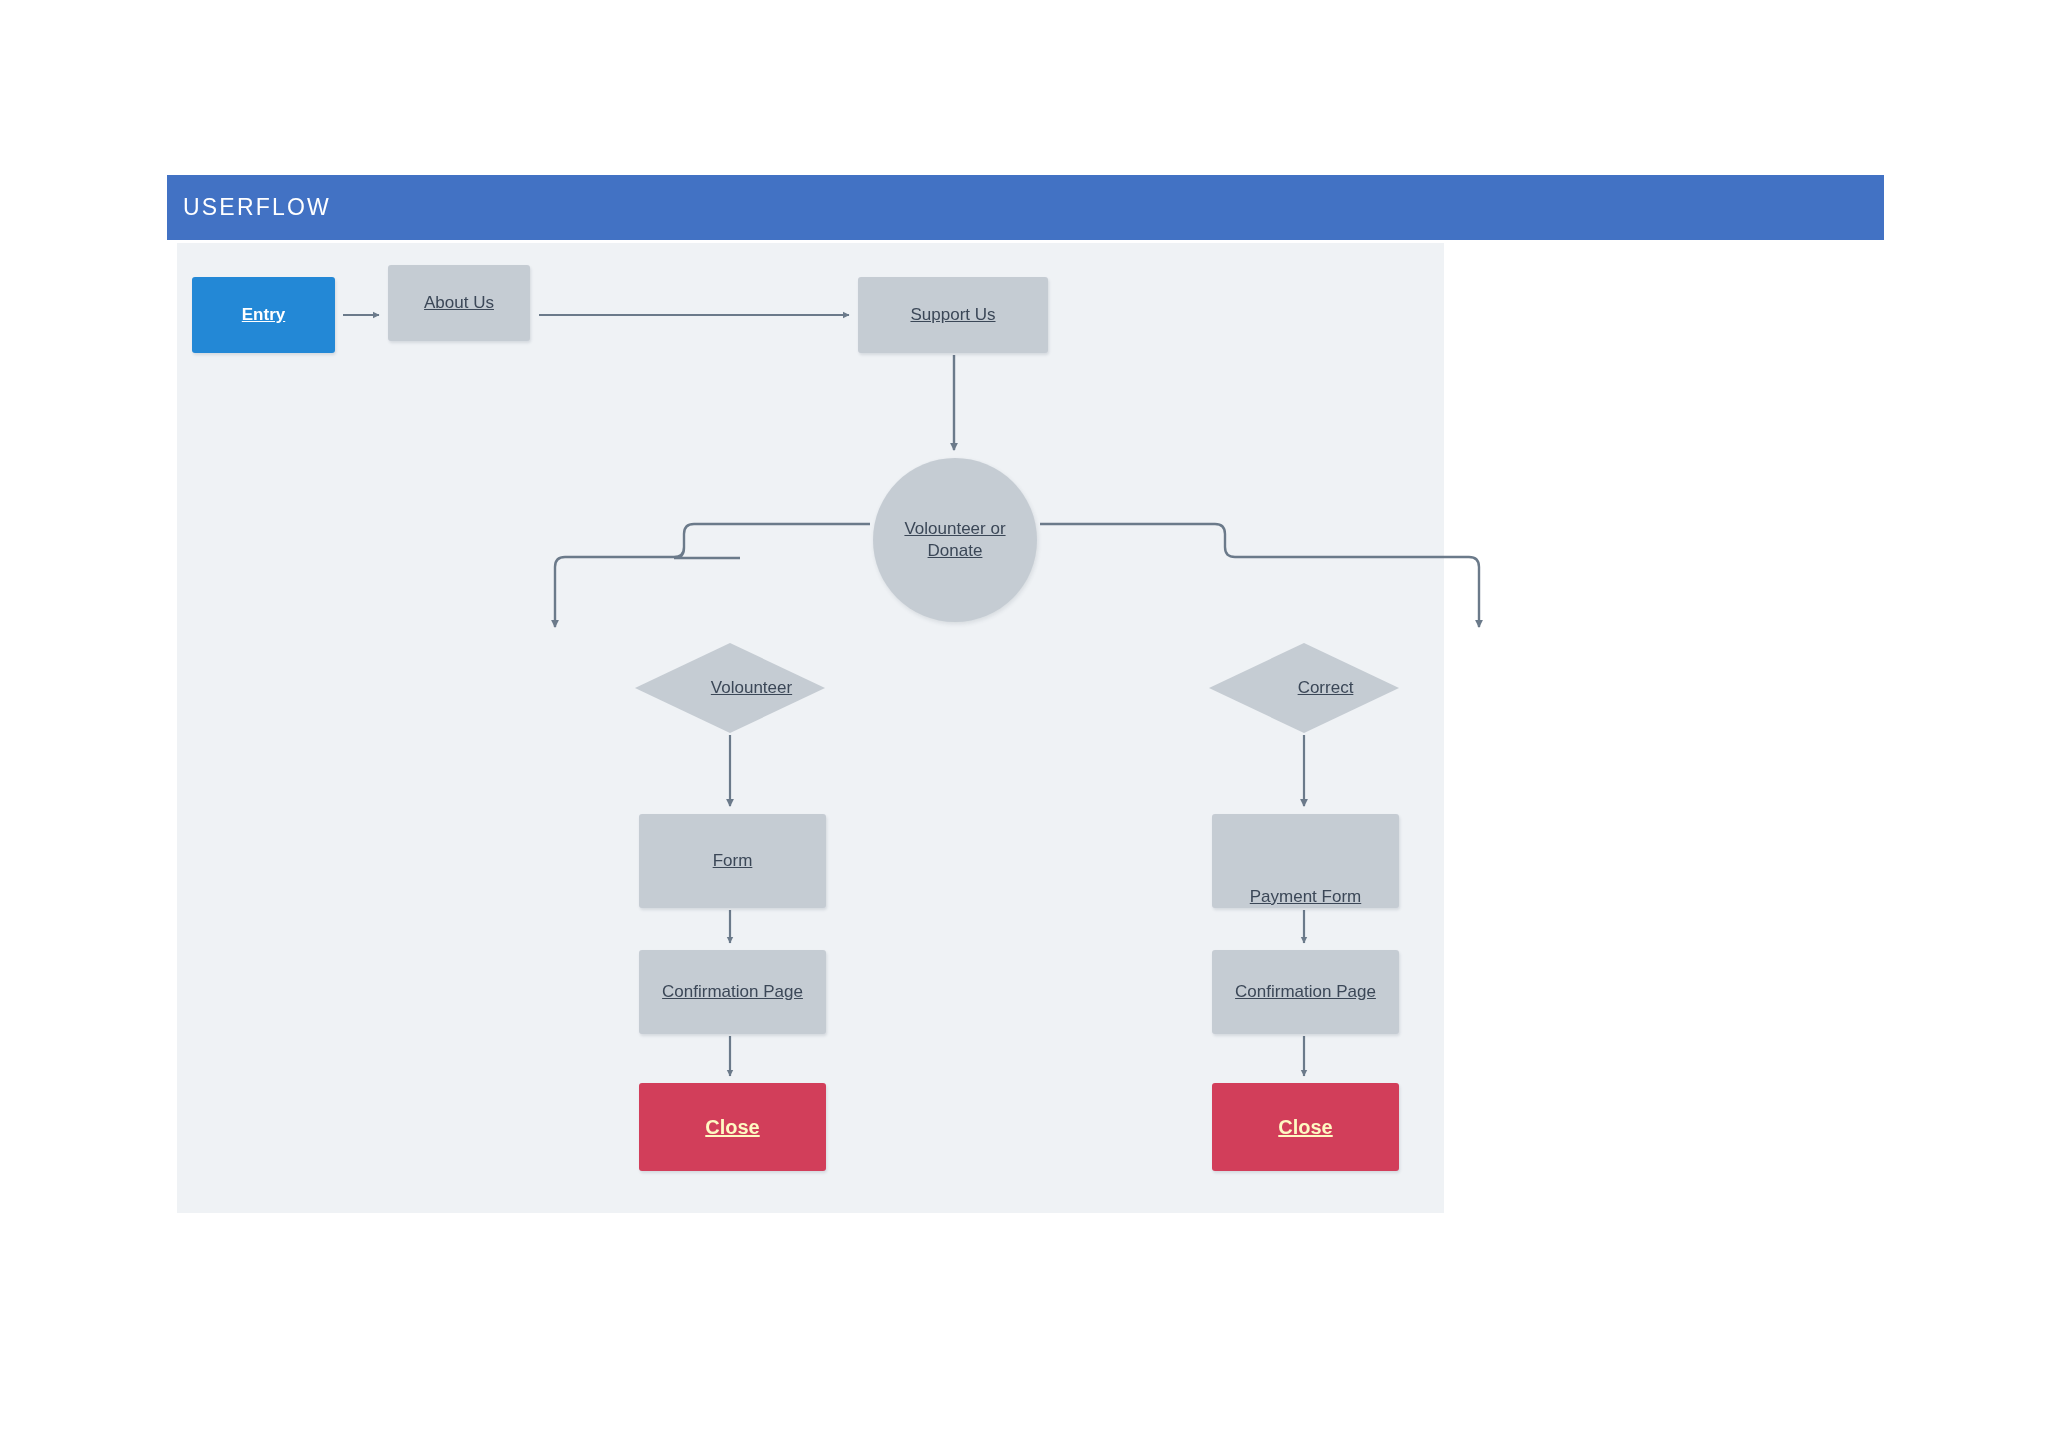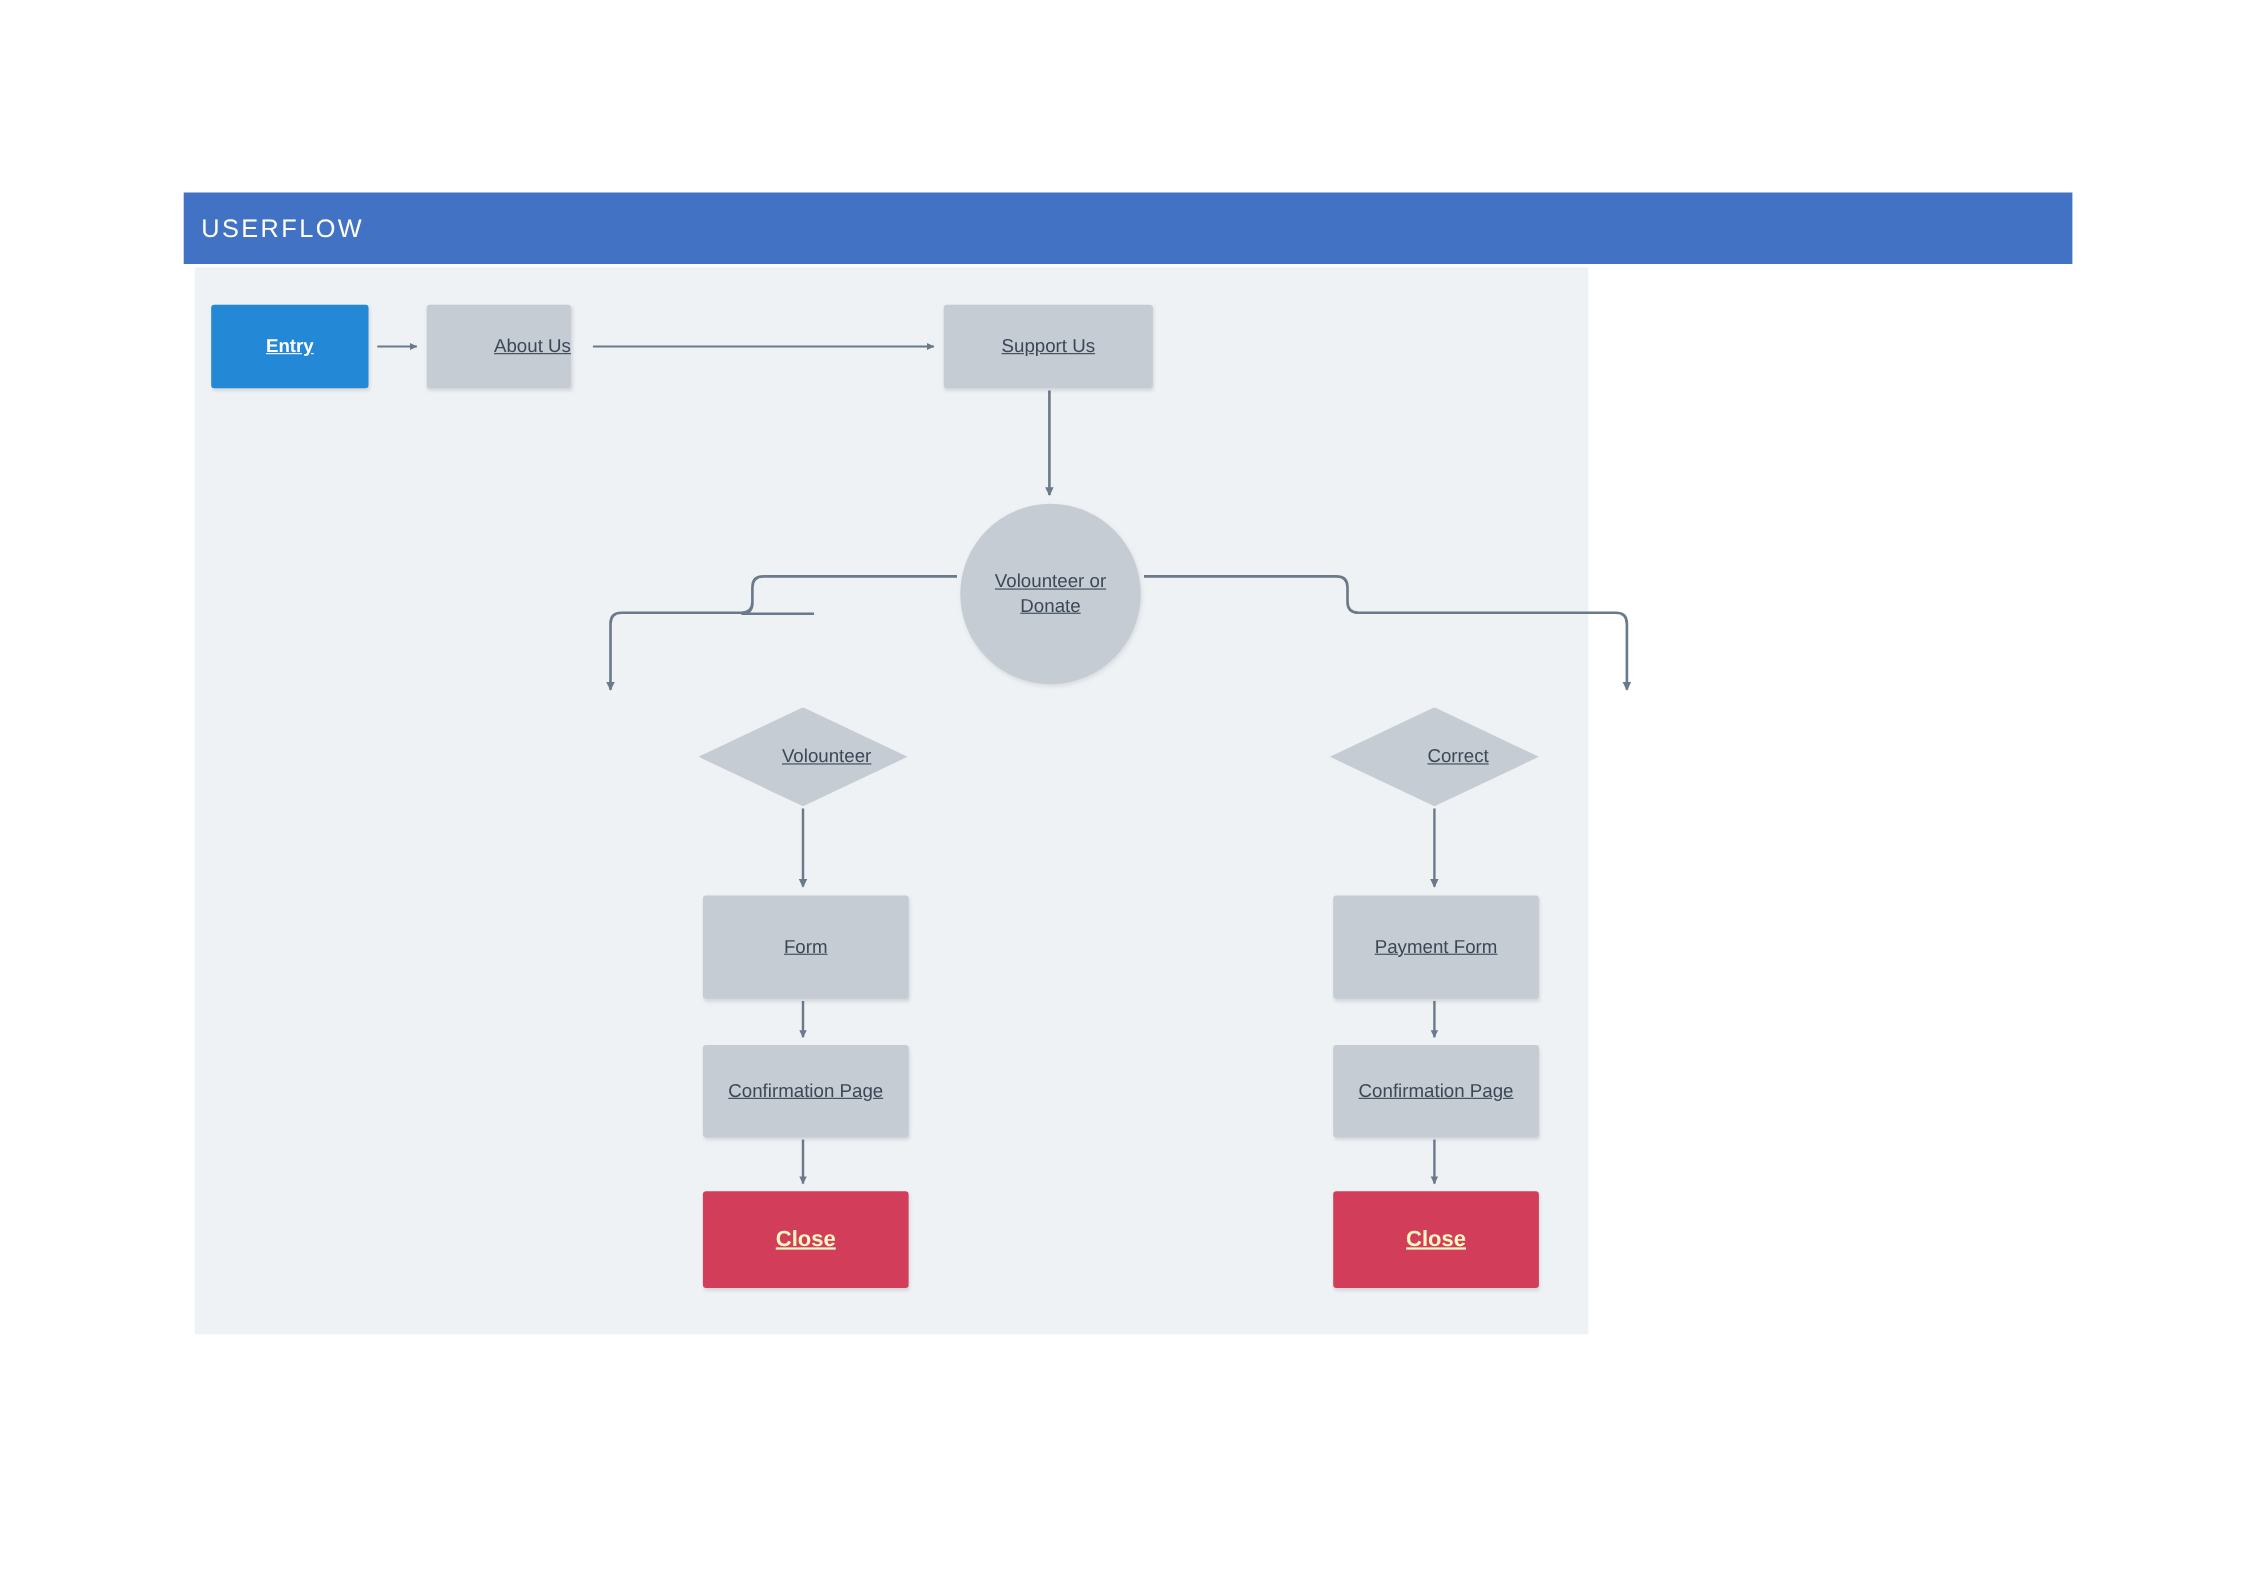--- a/index.html
+++ b/index.html
@@ -178,21 +178,21 @@
 
     <line x1="553" y1="793" x2="553" y2="833" stroke="#6b7a8a" stroke-width="2.2" marker-end="url(#arrowhead-sm)"></line>
 
     <line x1="1127" y1="793" x2="1127" y2="833" stroke="#6b7a8a" stroke-width="2.2" marker-end="url(#arrowhead-sm)"></line>
   </svg>
 
   <div class="node rect-node node-blue" style="left:15px; top:34px; width:143px; height:76px;">
     <span class="node-label">Entry</span>
   </div>
 
-  <div class="node rect-node node-grey" style="left:211px; top:34px; width:131px; height:76px;justify-content:flex-end;">
+  <div class="node rect-node node-grey" style="left:211px; top:22px; width:142px; height:76px;">
     <span class="node-label">About Us</span>
   </div>
 
   <div class="node rect-node node-grey" style="left:681px; top:34px; width:190px; height:76px;">
     <span class="node-label">Support Us</span>
   </div>
 
   <div class="node circle-node" style="left:696px; top:215px; width:164px; height:164px;">
     <span class="node-label" style="max-width:120px;text-align:center;">Volounteer or Donate</span>
   </div>
@@ -204,21 +204,21 @@
 
   <div class="diamond-wrap" style="left:1032px; top:400px; width:190px; height:90px;text-align:center;">
     <div class="diamond-shape"></div>
     <span class="node-label">Correct</span>
   </div>
 
   <div class="node rect-node node-grey" style="left:462px; top:571px; width:187px; height:94px;">
     <span class="node-label">Form</span>
   </div>
 
-  <div class="node rect-node node-grey" style="left:1035px; top:571px; width:187px; height:94px;">
+  <div class="node rect-node node-grey" style="left:1035px; top:571px; width:187px; height:94px;align-items:flex-end;">
     <span class="node-label">Payment Form</span>
   </div>
 
   <div class="node rect-node node-grey" style="left:462px; top:707px; width:187px; height:84px;">
     <span class="node-label">Confirmation Page</span>
   </div>
 
   <div class="node rect-node node-grey" style="left:1035px; top:707px; width:187px; height:84px;">
     <span class="node-label">Confirmation Page</span>
   </div>

